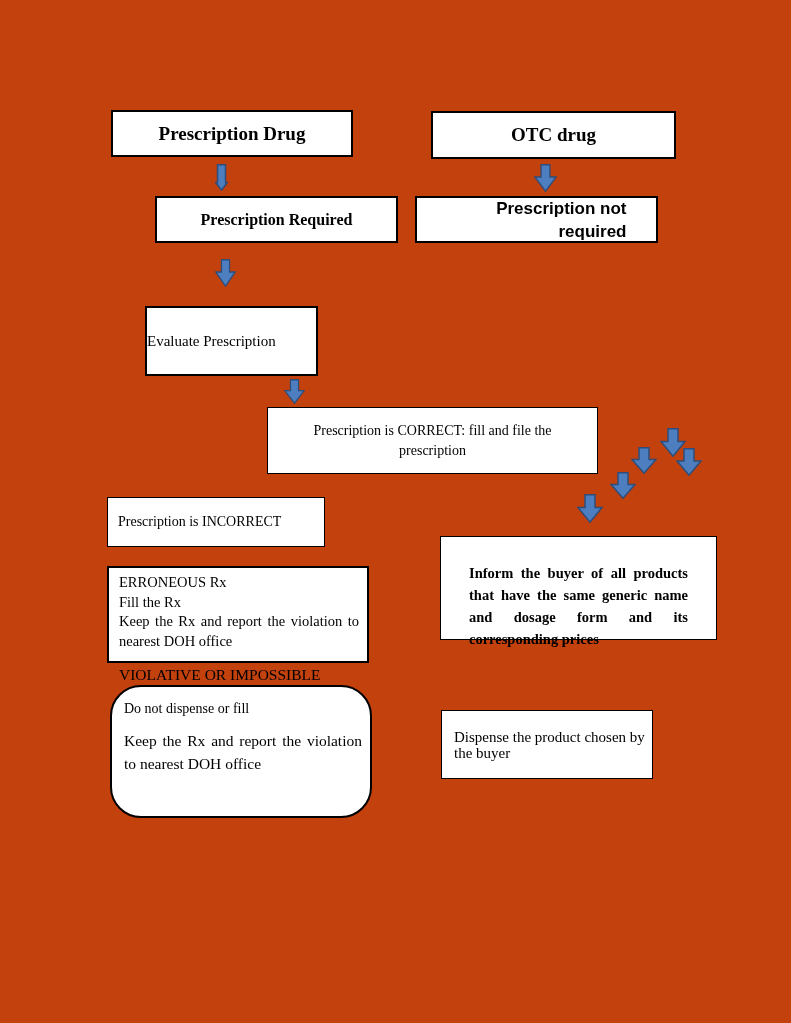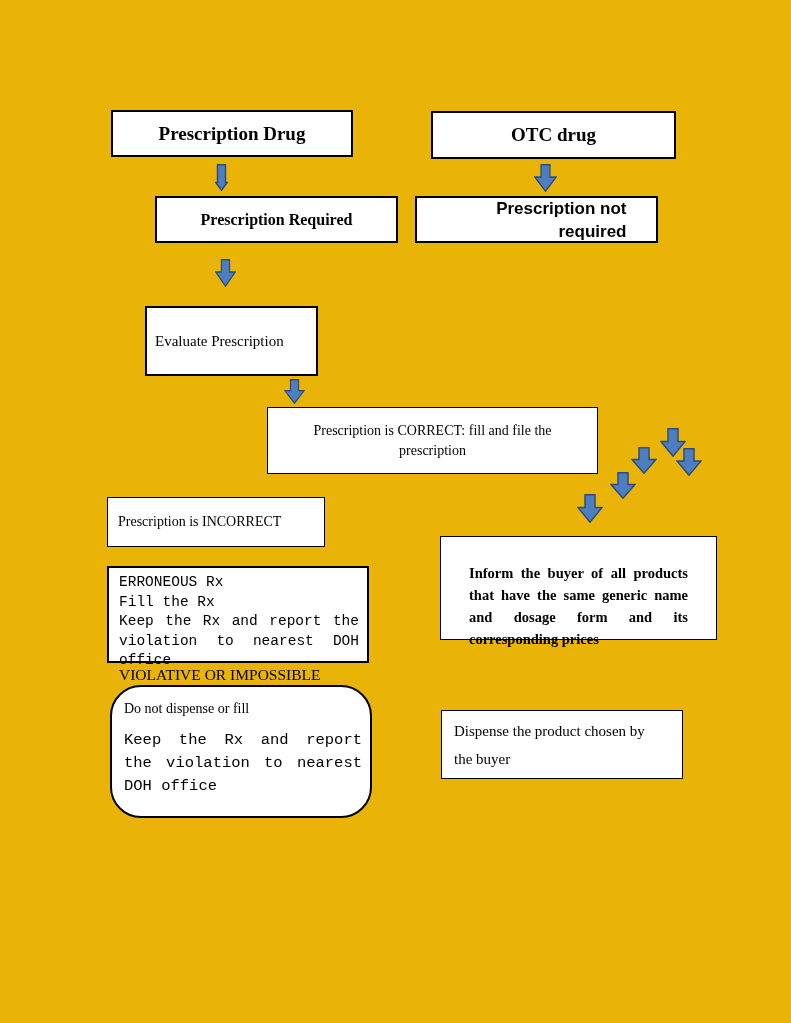--- a/index.html
+++ b/index.html
@@ -1,56 +1,56 @@
 <!DOCTYPE html>
 <html><head>
 <meta charset="utf-8">
 <style>
   html,body{margin:0;padding:0;background:#fff;}
   .canvas{
     position:relative;
     width:791px;height:1023px;
-    background:#eab308;
+    background:#c2410c;
     font-family:"Liberation Serif", serif;
     color:#000;
     overflow:hidden;
   }
   .node{
     position:absolute;
     background:#fff;
     border:2px solid #000;
     box-sizing:border-box;
     display:flex;
     align-items:center;
     justify-content:center;
     text-align:center;
   }
   .serif-bold{font-family:"Liberation Serif",serif;font-weight:bold;}
-  .sans{font-family:Liberation Mono, monospace;}
+  .sans{font-family:Liberation Serif, serif;}
   .sans-bold{font-family:"Liberation Sans",sans-serif;font-weight:bold;text-align:right;}
 
   .node-prescription-drug{left:111px;top:110px;width:242px;height:47px;font-size:19px;}
   .node-otc-drug{left:431px;top:111px;width:245px;height:48px;font-size:19px;}
   .node-prescription-required{left:111px;top:196px;width:243px;height:47px;font-size:16px;margin-left:44px;}
   .node-prescription-not-required{left:415px;top:196px;width:243px;height:47px;font-size:17px;line-height:23px;}
   .node-prescription-not-required span{display:block;width:180px;}
-  .node-evaluate{left:145px;top:306px;width:173px;height:70px;font-size:15px;justify-content:flex-start;padding-left:8px;text-align:left;}
+  .node-evaluate{left:145px;top:306px;width:173px;height:70px;font-size:15px;justify-content:flex-start;text-align:left;}
   .node-correct{left:267px;top:407px;width:331px;height:67px;font-size:14px;line-height:20px;border-width:1px;}
   .node-correct span{display:block;width:300px;}
   .node-incorrect{left:107px;top:497px;width:218px;height:50px;font-size:14px;border-width:1px;justify-content:flex-start;padding-left:10px;text-align:center;}
   .node-erroneous{left:107px;top:566px;width:262px;height:97px;display:block;text-align:left;padding:5px 8px 0 10px;font-size:14.5px;line-height:19.5px;}
   .node-erroneous p{margin:0;}
   .node-erroneous .just{text-align:justify;}
   .violative{position:absolute;left:119px;top:666px;font-size:15.5px;font-family:"Liberation Serif",serif;}
   .node-do-not{left:110px;top:685px;width:262px;height:133px;display:block;text-align:left;padding:14px 8px 0 12px;border-radius:31px;}
   .node-do-not .l1{font-size:14px;margin:0 0 12px 0;font-family:"Liberation Serif",serif;}
   .node-do-not .l2{font-size:15.5px;line-height:23px;margin:0;text-align:justify;}
   .node-inform{left:440px;top:536px;width:277px;height:104px;display:block;text-align:justify;padding:9px 12px 0 12px;font-size:14.5px;line-height:22px;border-width:1px;}
   .node-inform p{margin:16px;font-weight:bold;}
-  .node-dispense{left:441px;top:710px;width:242px;height:69px;font-size:15px;line-height:28px;border-width:1px;justify-content:flex-start;padding-left:12px;text-align:left;}
+  .node-dispense{left:441px;top:710px;width:212px;height:69px;font-size:15px;line-height:16px;border-width:1px;justify-content:flex-start;padding-left:12px;text-align:left;}
   .node-dispense span{display:block;width:210px;}
 
   .arrow{position:absolute;}
   .arrow svg{display:block;width:100%;height:100%;}
   .arrow-a{left:215px;top:164px;width:13px;height:27px;}
   .arrow-b{left:534px;top:164px;width:23px;height:28px;}
   .arrow-c{left:215px;top:259px;width:21px;height:28px;}
   .arrow-d{left:284px;top:379px;width:21px;height:25px;}
   .arrow-e1{left:660px;top:428px;width:26px;height:29px;}
   .arrow-e2{left:676px;top:448px;width:26px;height:28px;}

